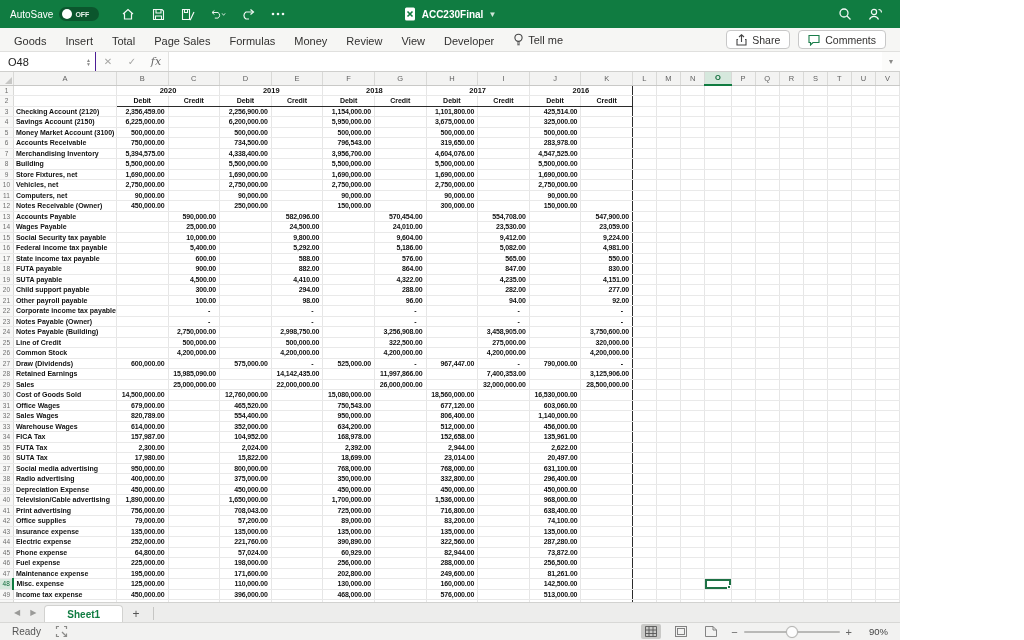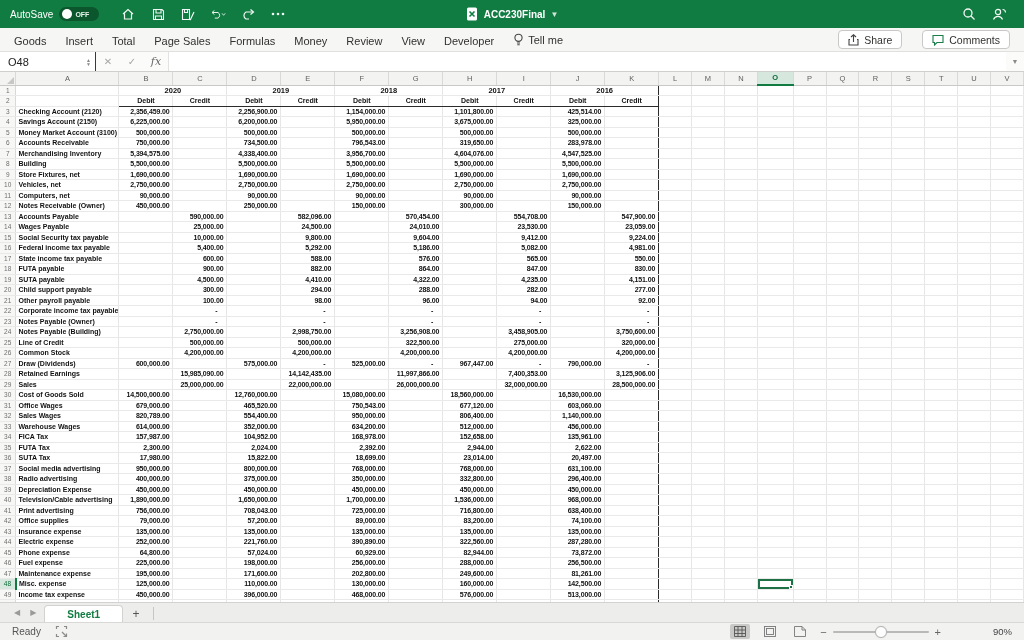--- a/index.html
+++ b/index.html
@@ -1,38 +1,38 @@
 <!DOCTYPE html>
 <html><head>
 <meta charset="utf-8">
 <style>
   * { box-sizing: border-box; margin: 0; padding: 0; }
   html,body { width:1024px; height:640px; overflow:hidden; font-family:"Liberation Sans", sans-serif; background:#fff; }
-  .app { width:1024px; height:640px; display:flex; flex-direction:column; }
+  .app { width:900px; height:640px; display:flex; flex-direction:column; }
 
   
   .titlebar { height:28px; background:#107C41; display:flex; align-items:center; padding:0 10px; color:#fff; flex:0 0 28px; position:relative; }
   .autosave-label { font-size:10px; margin-right:6px; }
   .toggle { width:40px; height:14px; background:rgba(0,0,0,0.30); border-radius:8px; display:flex; align-items:center; padding:0 3px; margin-right:14px; cursor:pointer; }
   .knob { width:10px; height:10px; border-radius:50%; background:#fff; margin-right:3px; }
   .toggle .state { font-size:7px; color:#e8f2ec; font-weight:bold; }
   .tb-ico { width:16px; height:16px; margin:0 7px; display:flex; align-items:center; justify-content:center; opacity:.95; cursor:pointer; }
   .tb-ico svg { display:block; }
   .title-center { position:absolute; left:0; right:0; top:0; height:28px; display:flex; align-items:center; justify-content:center; pointer-events:none; }
   .doc-ico { width:12px; height:14px; margin-right:6px; }
   .doc-title { font-size:10px; font-weight:bold; color:#fff; }
   .title-chev { font-size:8px; color:#cfe5d8; margin-left:5px; }
   .tb-right { margin-left:auto; display:flex; align-items:center; }
 
   
   .ribbon { height:24px; background:#f6f6f4; border-bottom:1px solid #e0e0de; display:flex; align-items:center; padding:0 14px; flex:0 0 24px; }
   .rtab { font-size:11px; color:#323130; margin-right:19px; cursor:pointer; white-space:nowrap; }
   .tellme { display:flex; align-items:center; font-size:11px; color:#323130; cursor:pointer; }
   .tellme svg { margin-right:4px; }
-  .ribbon-right { margin-left:auto; display:flex; align-items:center; gap:20px; }
+  .ribbon-right { margin-left:auto; display:flex; align-items:center; gap:8px; }
   .pillbtn { display:flex; align-items:center; gap:5px; border:1px solid #c8c8c8; background:#fff; border-radius:4px; height:19px; padding:0 9px; font-size:10.5px; color:#323130; cursor:pointer; }
 
   
   .formulabar { height:20px; background:#fbfbfa; border-bottom:1px solid #cfcfcd; display:flex; align-items:stretch; flex:0 0 20px; }
   .namebox { width:96px; border-right:1px solid #4c1d95; display:flex; align-items:center; padding:0 4px 0 8px; background:#fff; }
   .namebox .nb-val { font-size:11px; color:#222; flex:1; }
   .nb-spin { display:flex; flex-direction:column; align-items:center; line-height:4px; font-size:5px; color:#888; }
   .fb-btn { width:24px; display:flex; align-items:center; justify-content:center; color:#a6a6a4; font-size:10px; cursor:pointer; }
   .fb-fx { font-family:"DejaVu Serif", serif; font-style:italic; color:#666; font-size:11px; }
   .fb-input { flex:1; background:#fff; border-left:1px solid #e2e2e0; }
@@ -70,21 +70,21 @@
   
   .statusbar { height:18px; background:#f2f2f1; border-top:1px solid #d8d8d6; display:flex; align-items:center; padding:0 12px; flex:0 0 18px; }
   .ready { font-size:10px; color:#555; margin-right:14px; }
   .sb-right { margin-left:auto; display:flex; align-items:center; gap:10px; }
   .view-ico { width:20px; height:15px; display:flex; align-items:center; justify-content:center; border-radius:2px; cursor:pointer; }
   .view-ico.on { background:#c9c9c7; }
   .zoomctl { display:flex; align-items:center; gap:6px; }
   .zminus,.zplus { color:#666; font-size:11px; cursor:pointer; }
   .ztrack { width:96px; height:2px; background:#b9b9b7; border-radius:1px; position:relative; cursor:pointer; }
   .zthumb { position:absolute; left:44%; top:-5px; width:12px; height:12px; background:#fdfdfd; border:1px solid #b5b5b3; border-radius:50%; box-shadow:0 0 1px rgba(0,0,0,.2); }
-  .zoomlabel { font-size:9.5px; color:#444; width:26px; text-align:right;margin-left:35px; }
+  .zoomlabel { font-size:9.5px; color:#444; width:26px; text-align:right; }
 </style>
 </head>
 <body>
 
 <div class="app">
 
   <div class="titlebar">
     <span class="autosave-label">AutoSave</span>
     <div class="toggle">
       <span class="knob"></span>

